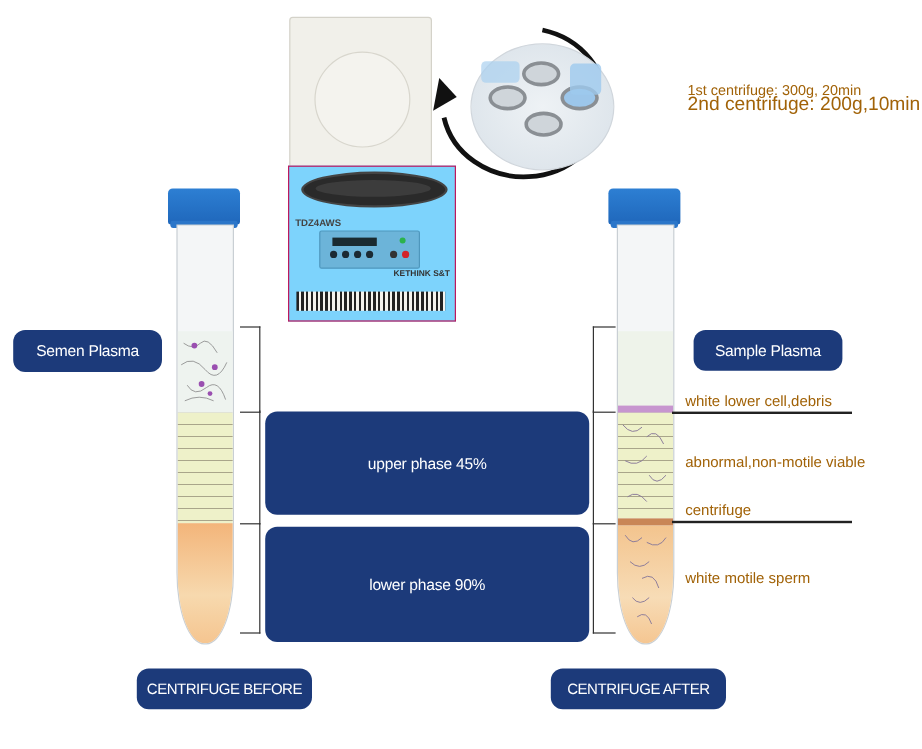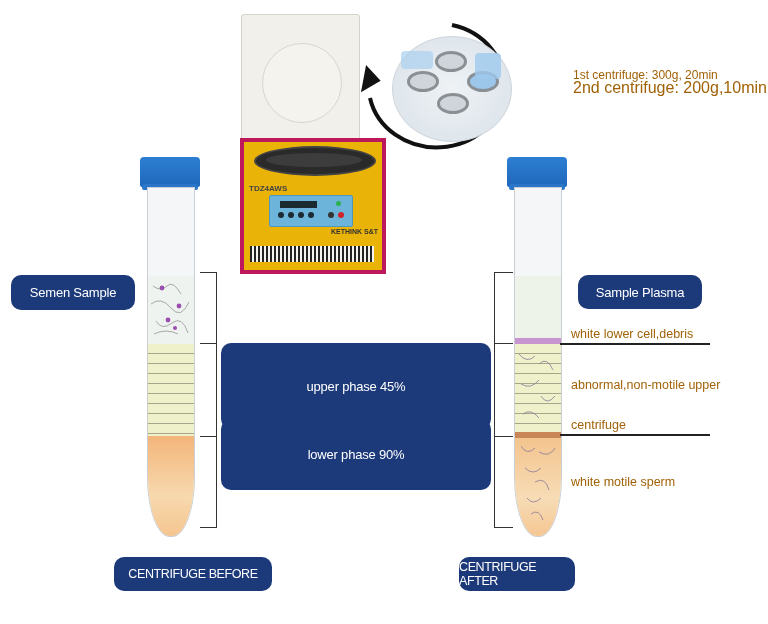--- a/index.html
+++ b/index.html
@@ -5,21 +5,21 @@
   html,body{margin:0;padding:0;}
   body{width:768px;height:624px;background:#ffffff;position:relative;overflow:hidden;font-family:"Liberation Sans","DejaVu Sans",sans-serif;}
   .abs{position:absolute;}
   .pill{position:absolute;background:#1c3a7a;color:#fff;border-radius:10px;display:flex;align-items:center;justify-content:center;font-size:13px;letter-spacing:-0.2px;}
   .caption{font-size:12.5px;color:#a16207;position:absolute;white-space:nowrap;}
   .bracket{position:absolute;border:1.5px solid #333;}
   .hline{position:absolute;height:1.5px;background:#222;}
   
   .cf-lid{position:absolute;left:241px;top:14px;width:117px;height:128px;background:#f1f0ea;border:1px solid #d4d2c9;border-radius:3px;}
   .cf-lid-circle{position:absolute;left:20px;top:28px;width:78px;height:78px;border-radius:50%;border:1px solid #d8d6cd;background:#f4f3ee;}
-  .cf-body{position:absolute;left:240px;top:138px;width:138px;height:128px;background:#eab308;border:4px solid #be185d;}
+  .cf-body{position:absolute;left:240px;top:138px;width:138px;height:128px;background:#7dd3fc;border:1px solid #be185d;}
   .cf-bowl{position:absolute;left:10px;top:4px;width:118px;height:26px;border-radius:50%;background:#2a2a2a;border:2px solid #444;}
   .cf-bowl-inner{position:absolute;left:10px;top:5px;width:96px;height:14px;border-radius:50%;background:#3c3c3c;}
   .cf-model{position:absolute;left:5px;top:42px;font-size:8px;font-weight:bold;color:#444;}
   .cf-panel{position:absolute;left:25px;top:53px;width:82px;height:30px;background:#6cb4d9;border:1px solid #4e97bd;border-radius:2px;}
   .cf-display{position:absolute;left:10px;top:5px;width:37px;height:7px;background:#1a2a30;}
   .cf-btn{position:absolute;top:16px;width:6px;height:6px;border-radius:50%;background:#1b2a33;}
   .cf-brand{position:absolute;right:4px;top:86px;font-size:7px;font-weight:bold;color:#333;}
   .cf-vents{position:absolute;left:6px;top:104px;width:124px;height:16px;background:repeating-linear-gradient(90deg,#222 0 2px,#f4f3ee 2px 4px);}
   
   .rotor{position:absolute;left:392px;top:36px;width:118px;height:104px;border-radius:50%;background:radial-gradient(ellipse at center,#eef2f5 0%,#dfe6ec 70%,#e9edf1 100%);border:1px solid #d0d6dc;}
@@ -117,27 +117,27 @@
 </div>
 
 <div class="bracket" style="left:200px;top:272px;width:16px;height:70px;border-left:none"></div>
 <div class="bracket" style="left:200px;top:342px;width:16px;height:94px;border-left:none;border-top:none"></div>
 <div class="bracket" style="left:200px;top:436px;width:16px;height:91px;border-left:none;border-top:none"></div>
 
 <div class="bracket" style="left:494px;top:272px;width:18px;height:70px;border-right:none"></div>
 <div class="bracket" style="left:494px;top:342px;width:18px;height:94px;border-right:none;border-top:none"></div>
 <div class="bracket" style="left:494px;top:436px;width:18px;height:91px;border-right:none;border-top:none"></div>
 
-<div class="pill" style="left:11px;top:275px;width:124px;height:35px;font-size:13px">Semen Sample</div>
+<div class="pill" style="left:11px;top:275px;width:124px;height:35px;font-size:13px">Semen Plasma</div>
 <div class="pill" style="left:578px;top:275px;width:124px;height:34px;font-size:13px">Sample Plasma</div>
 
 <div class="pill" style="left:221px;top:343px;width:270px;height:86px">upper phase 45%</div>
-<div class="pill" style="left:221px;top:419px;width:270px;height:71px">lower phase 90%</div>
+<div class="pill" style="left:221px;top:439px;width:270px;height:96px">lower phase 90%</div>
 
 <div class="caption" style="left:571px;top:327px">white lower cell,debris</div>
 <div class="hline" style="left:560px;top:343px;width:150px"></div>
-<div class="caption" style="left:571px;top:378px">abnormal,non-motile upper</div>
+<div class="caption" style="left:571px;top:378px">abnormal,non-motile viable</div>
 <div class="caption" style="left:571px;top:418px">centrifuge</div>
 <div class="hline" style="left:560px;top:434px;width:150px"></div>
 <div class="caption" style="left:571px;top:475px">white motile sperm</div>
 
-<div class="pill" style="left:114px;top:557px;width:158px;height:34px;font-size:12.5px;letter-spacing:-0.4px">CENTRIFUGE BEFORE</div>
-<div class="pill" style="left:459px;top:557px;width:116px;height:34px;font-size:12.5px;letter-spacing:-0.4px">CENTRIFUGE AFTER</div>
+<div class="pill" style="left:114px;top:557px;width:146px;height:34px;font-size:12.5px;letter-spacing:-0.4px">CENTRIFUGE BEFORE</div>
+<div class="pill" style="left:459px;top:557px;width:146px;height:34px;font-size:12.5px;letter-spacing:-0.4px">CENTRIFUGE AFTER</div>
 
 </body></html>

